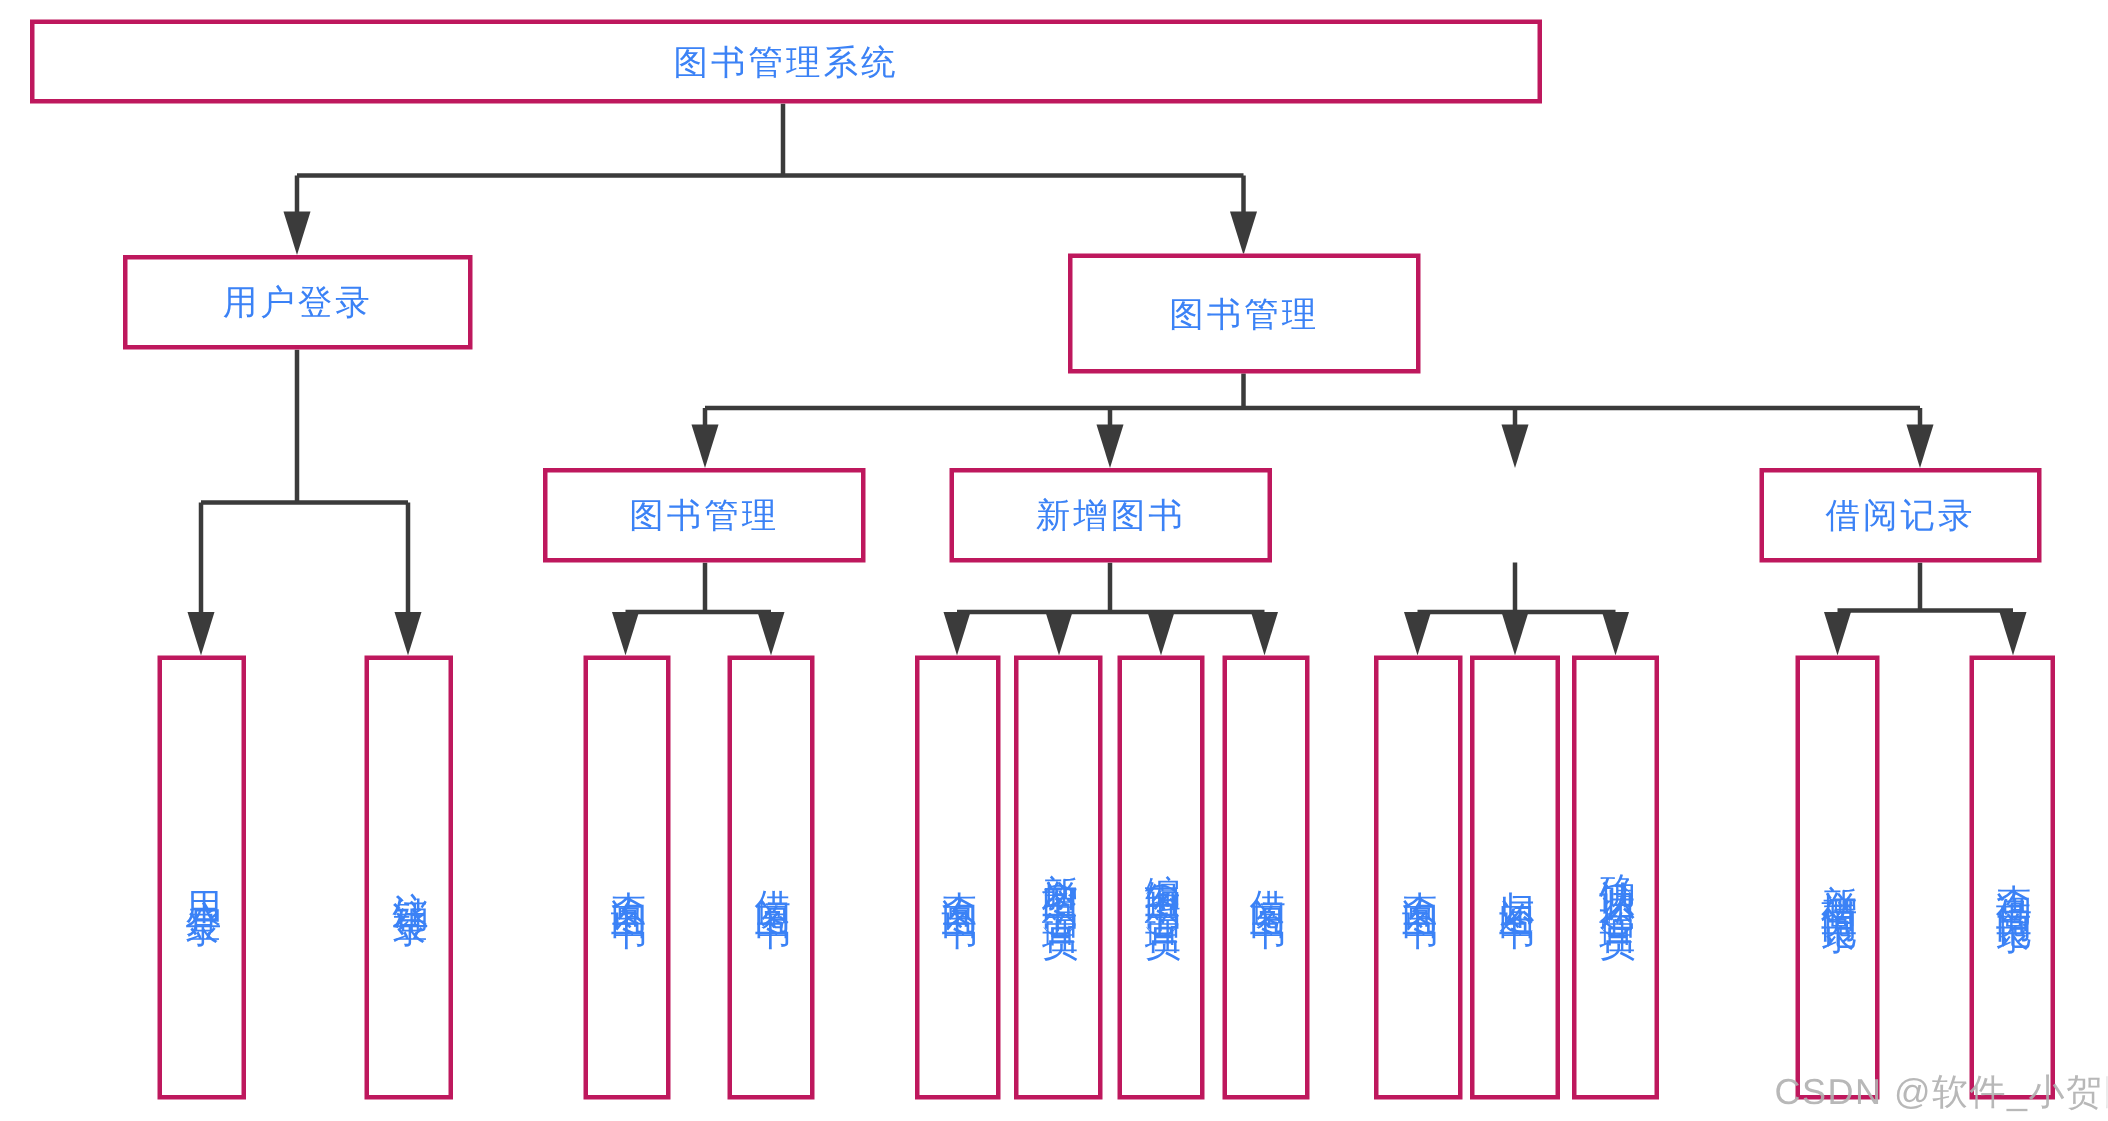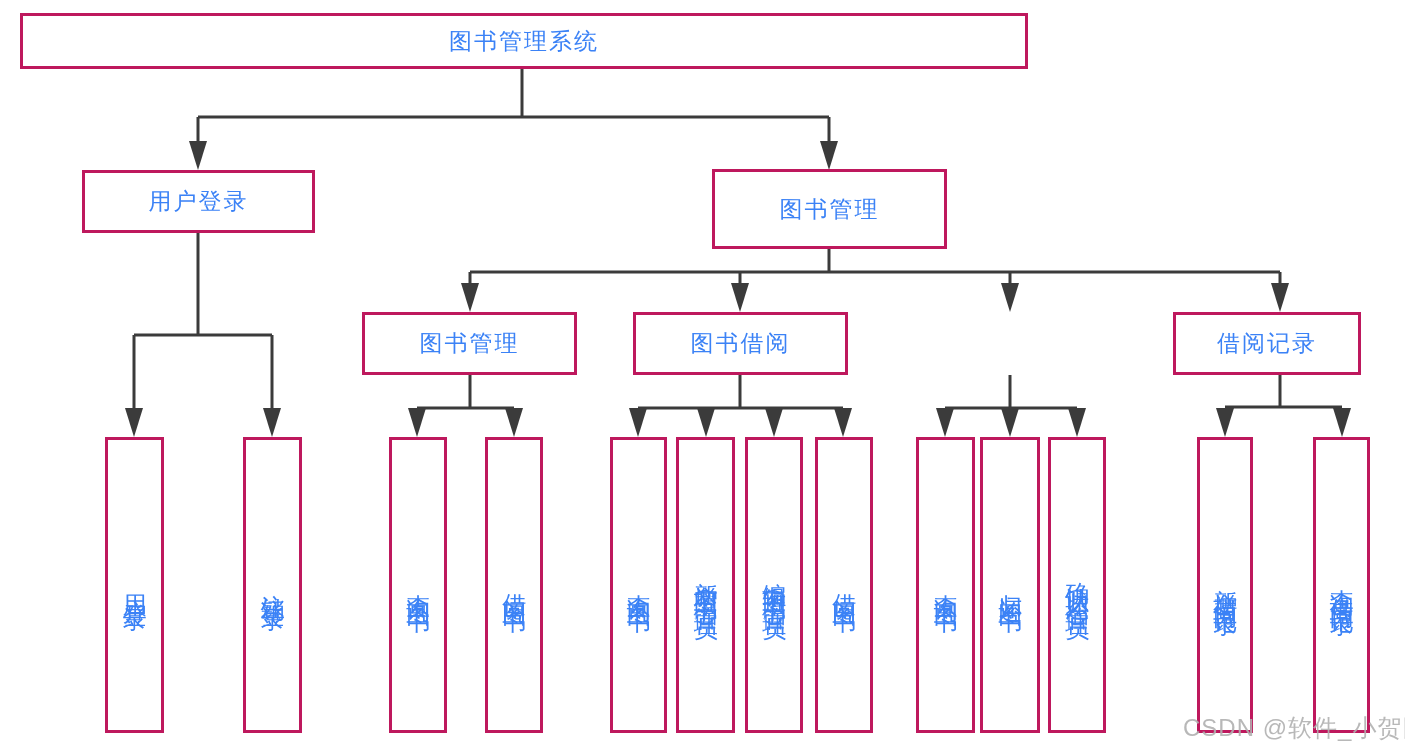--- a/index.html
+++ b/index.html
@@ -117,21 +117,21 @@
       <polygon points="1342,437 1333,408 1351,408"></polygon>
     </g>
   </svg>
 
   <div class="node h-node" style="left:20px; top:13px; width:1008px; height:56px;">图书管理系统</div>
 
   <div class="node h-node" style="left:82px; top:170px; width:233px; height:63px;">用户登录</div>
   <div class="node h-node" style="left:712px; top:169px; width:235px; height:80px;font-family:Liberation Serif, serif;">图书管理</div>
 
   <div class="node h-node" style="left:362px; top:312px; width:215px; height:63px;">图书管理</div>
-  <div class="node h-node" style="left:633px; top:312px; width:215px; height:63px;">图书借阅</div>
+  <div class="node h-node" style="left:633px; top:312px; width:215px; height:63px;">新增图书</div>
   <div class="node h-node" style="left:1173px; top:312px; width:188px; height:63px;">借阅记录</div>
 
   <div class="node v-node" style="left:105px; top:437px; width:59px; height:296px;">用户登录</div>
   <div class="node v-node" style="left:243px; top:437px; width:59px; height:296px;">注销登录</div>
 
   <div class="node v-node" style="left:389px; top:437px; width:58px; height:296px;">查询图书</div>
   <div class="node v-node" style="left:485px; top:437px; width:58px; height:296px;">借阅图书</div>
 
   <div class="node v-node" style="left:610px; top:437px; width:57px; height:296px;">查询图书</div>
   <div class="node v-node" style="left:676px; top:437px; width:59px; height:296px;">新增图书（管理员）</div>

